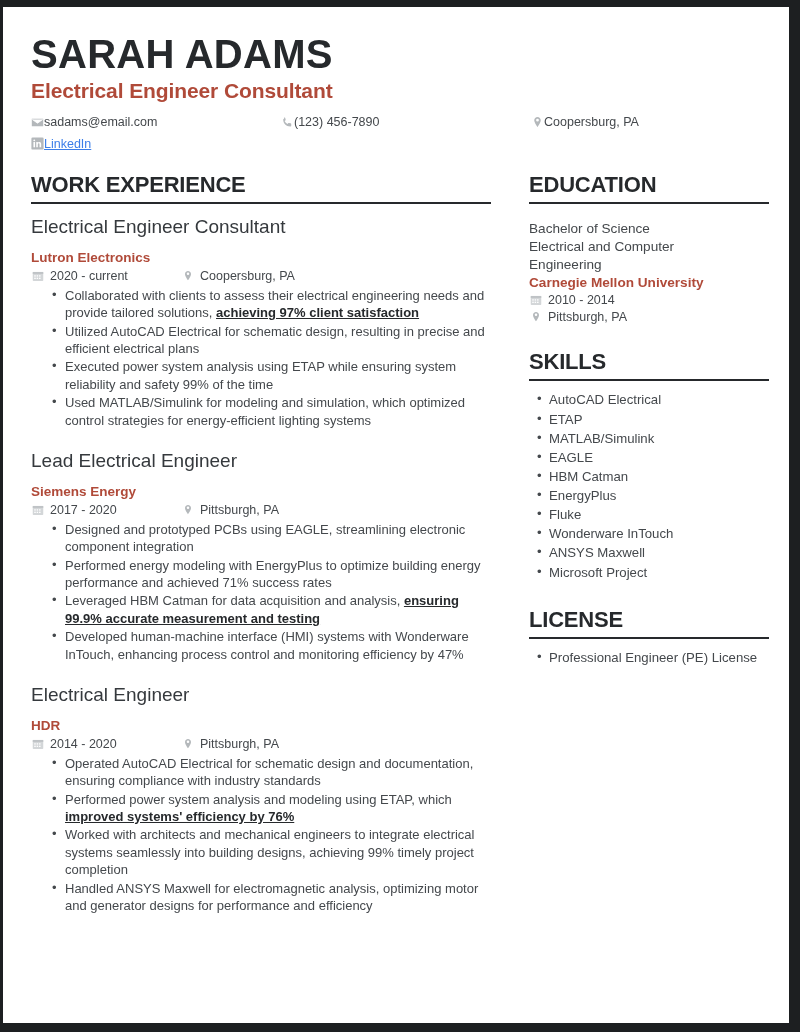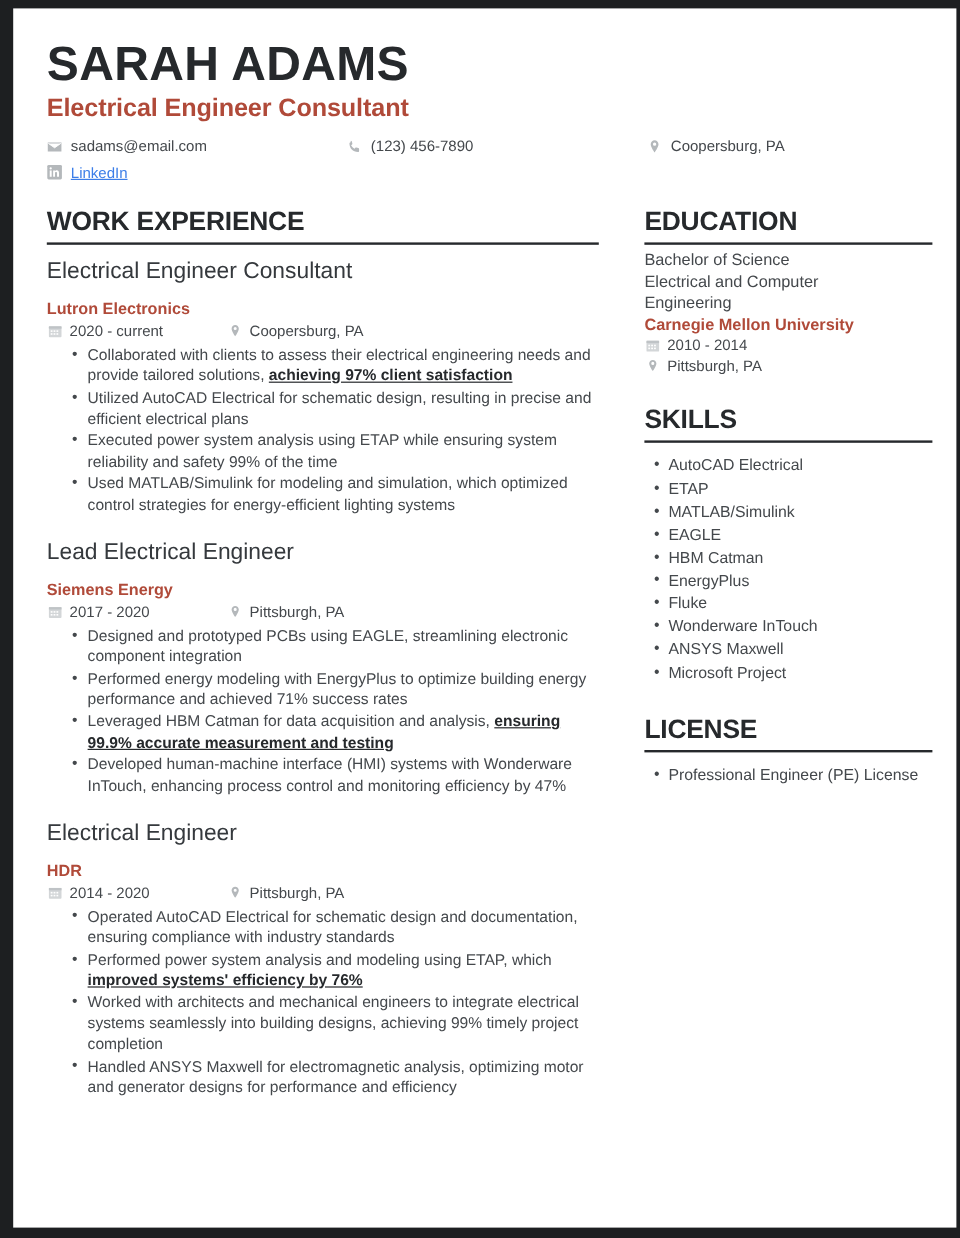--- a/index.html
+++ b/index.html
@@ -8,21 +8,21 @@
     width: 800px;
     height: 1032px;
     background: #1d1f21;
     font-family: "Liberation Sans", sans-serif;
   }
 
   .page-frame {
     width: 800px;
     height: 1032px;
     background: #1d1f21;
-    padding: 7px 7px 9px 11px;
+    padding: 7px 7px 9px 3px;
   }
 
   .page {
     width: 786px;
     height: 1016px;
     background: #ffffff;
     padding: 26px 28px 18px 28px;
     position: relative;
     overflow: hidden;
   }
@@ -46,21 +46,20 @@
   .contact-grid {
     margin-top: 13px;
     display: grid;
     grid-template-columns: 250px 250px auto;
     row-gap: 7px;
     align-items: center;
   }
   .contact-item {
     display: flex;
     align-items: center;
-    gap: 7px;
     font-size: 12.5px;
     color: #44484c;
   }
   .contact-item .ctext { line-height: 1.1; }
   .contact-link {
     color: #3c7ee8;
     text-decoration: underline;
     font-size: 12.5px;
   }
   .ico {
@@ -141,21 +140,21 @@
     color: #44484c;
     font-size: 13px;
   }
   ul.bullets li b {
     font-weight: bold;
     color: #26292c;
     text-decoration: underline;
   }
 
   
-  .edu-block { margin-top: 4px; }
+  .edu-block { margin-top: 16px; }
   .edu-line {
     font-size: 13.6px;
     color: #44484c;
     line-height: 1.33;
   }
   .edu-school {
     font-size: 13.6px;
     font-weight: bold;
     color: #b04a39;
     margin-top: 1px;

